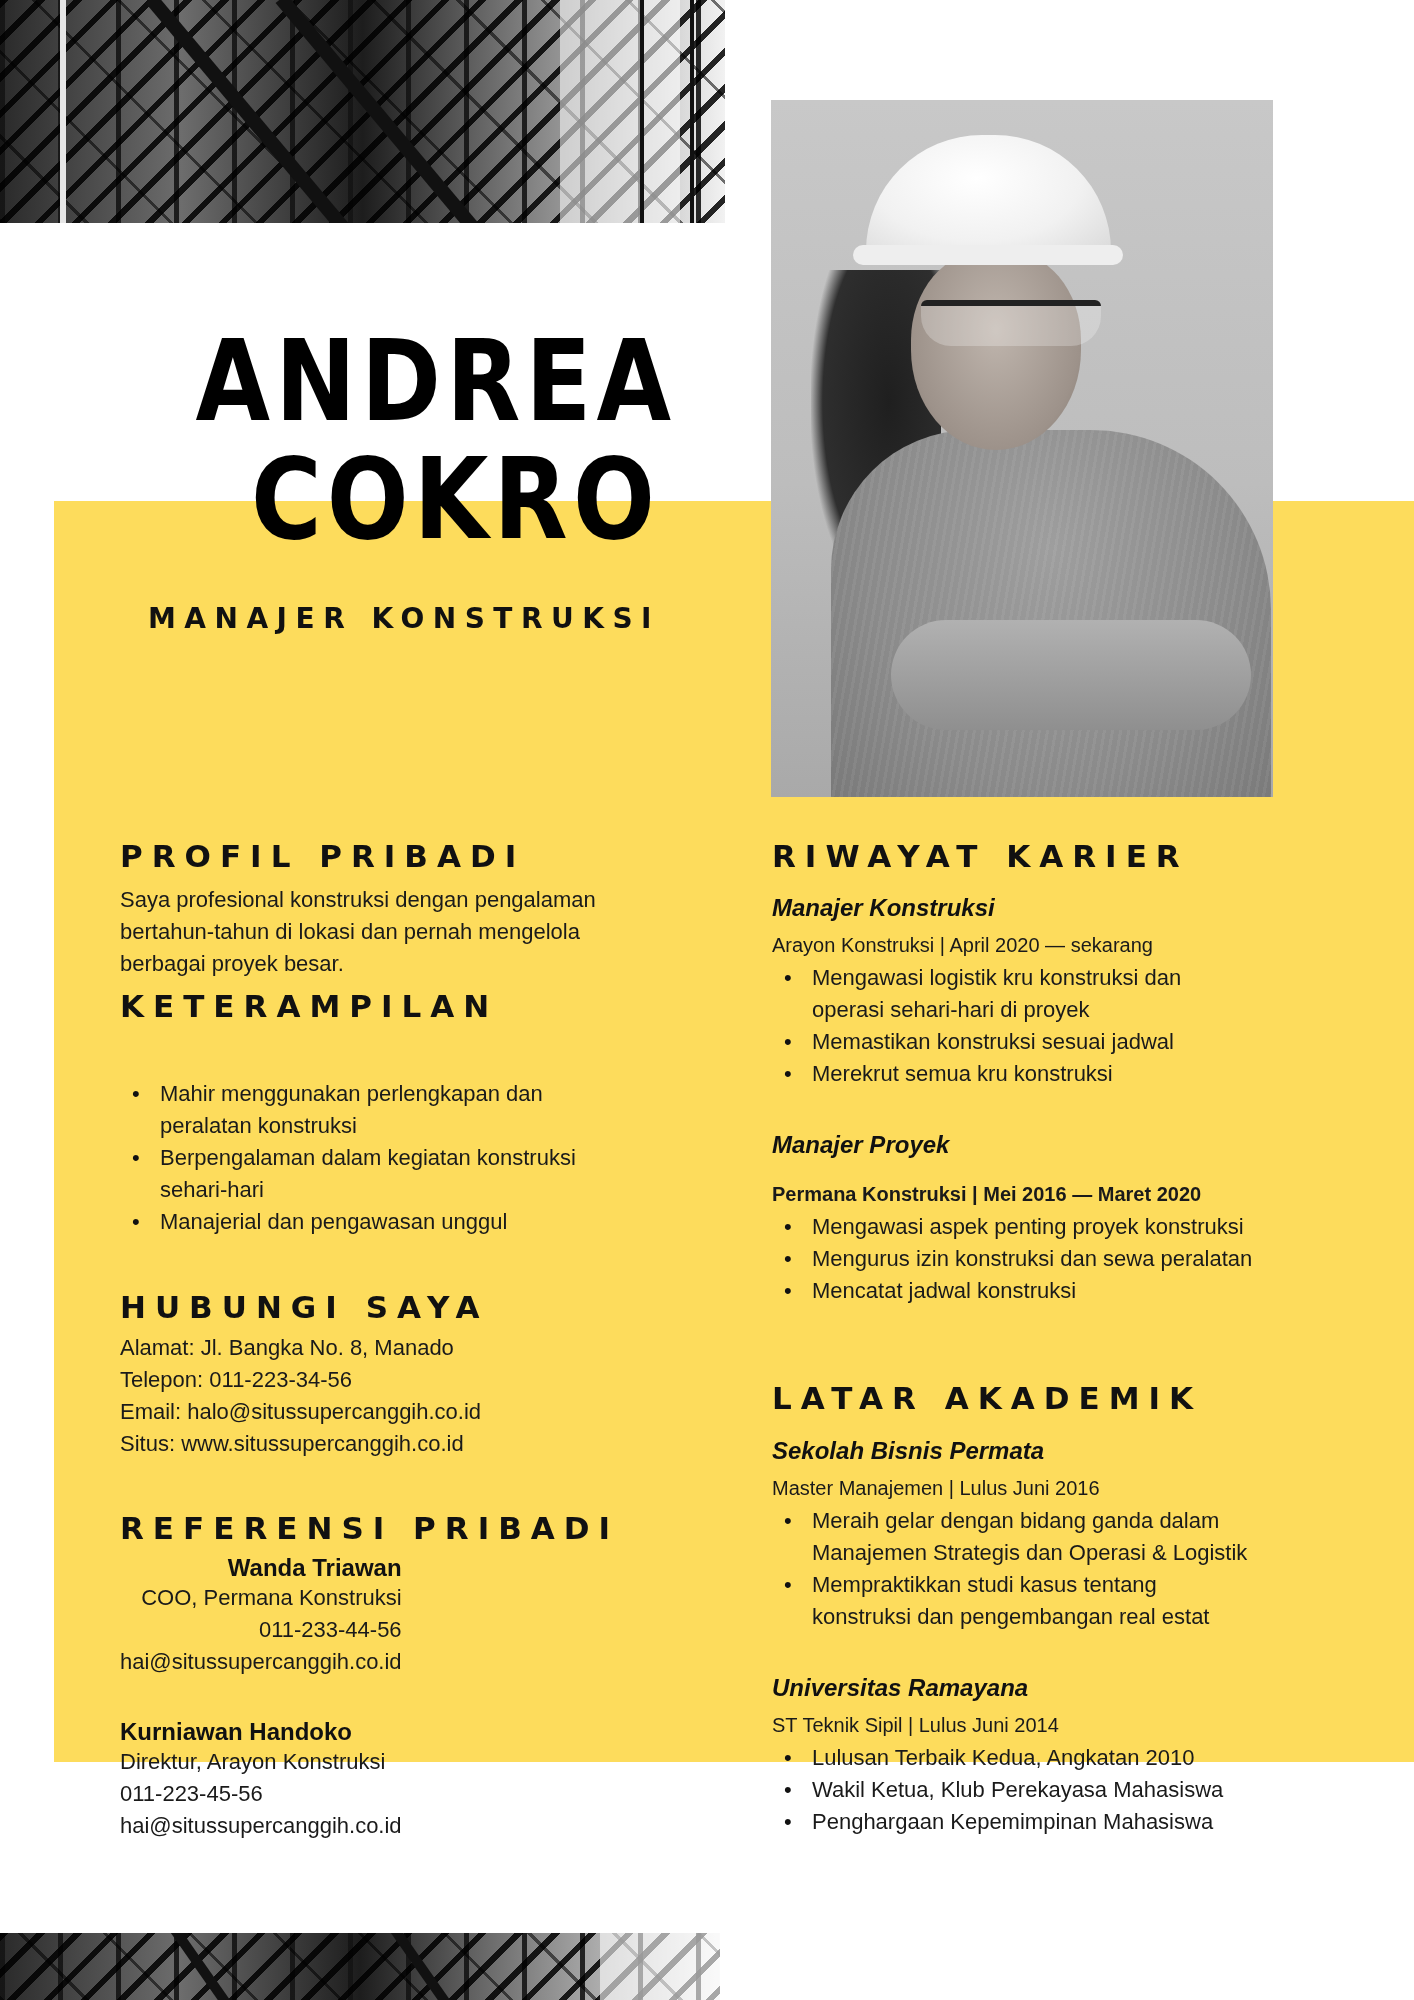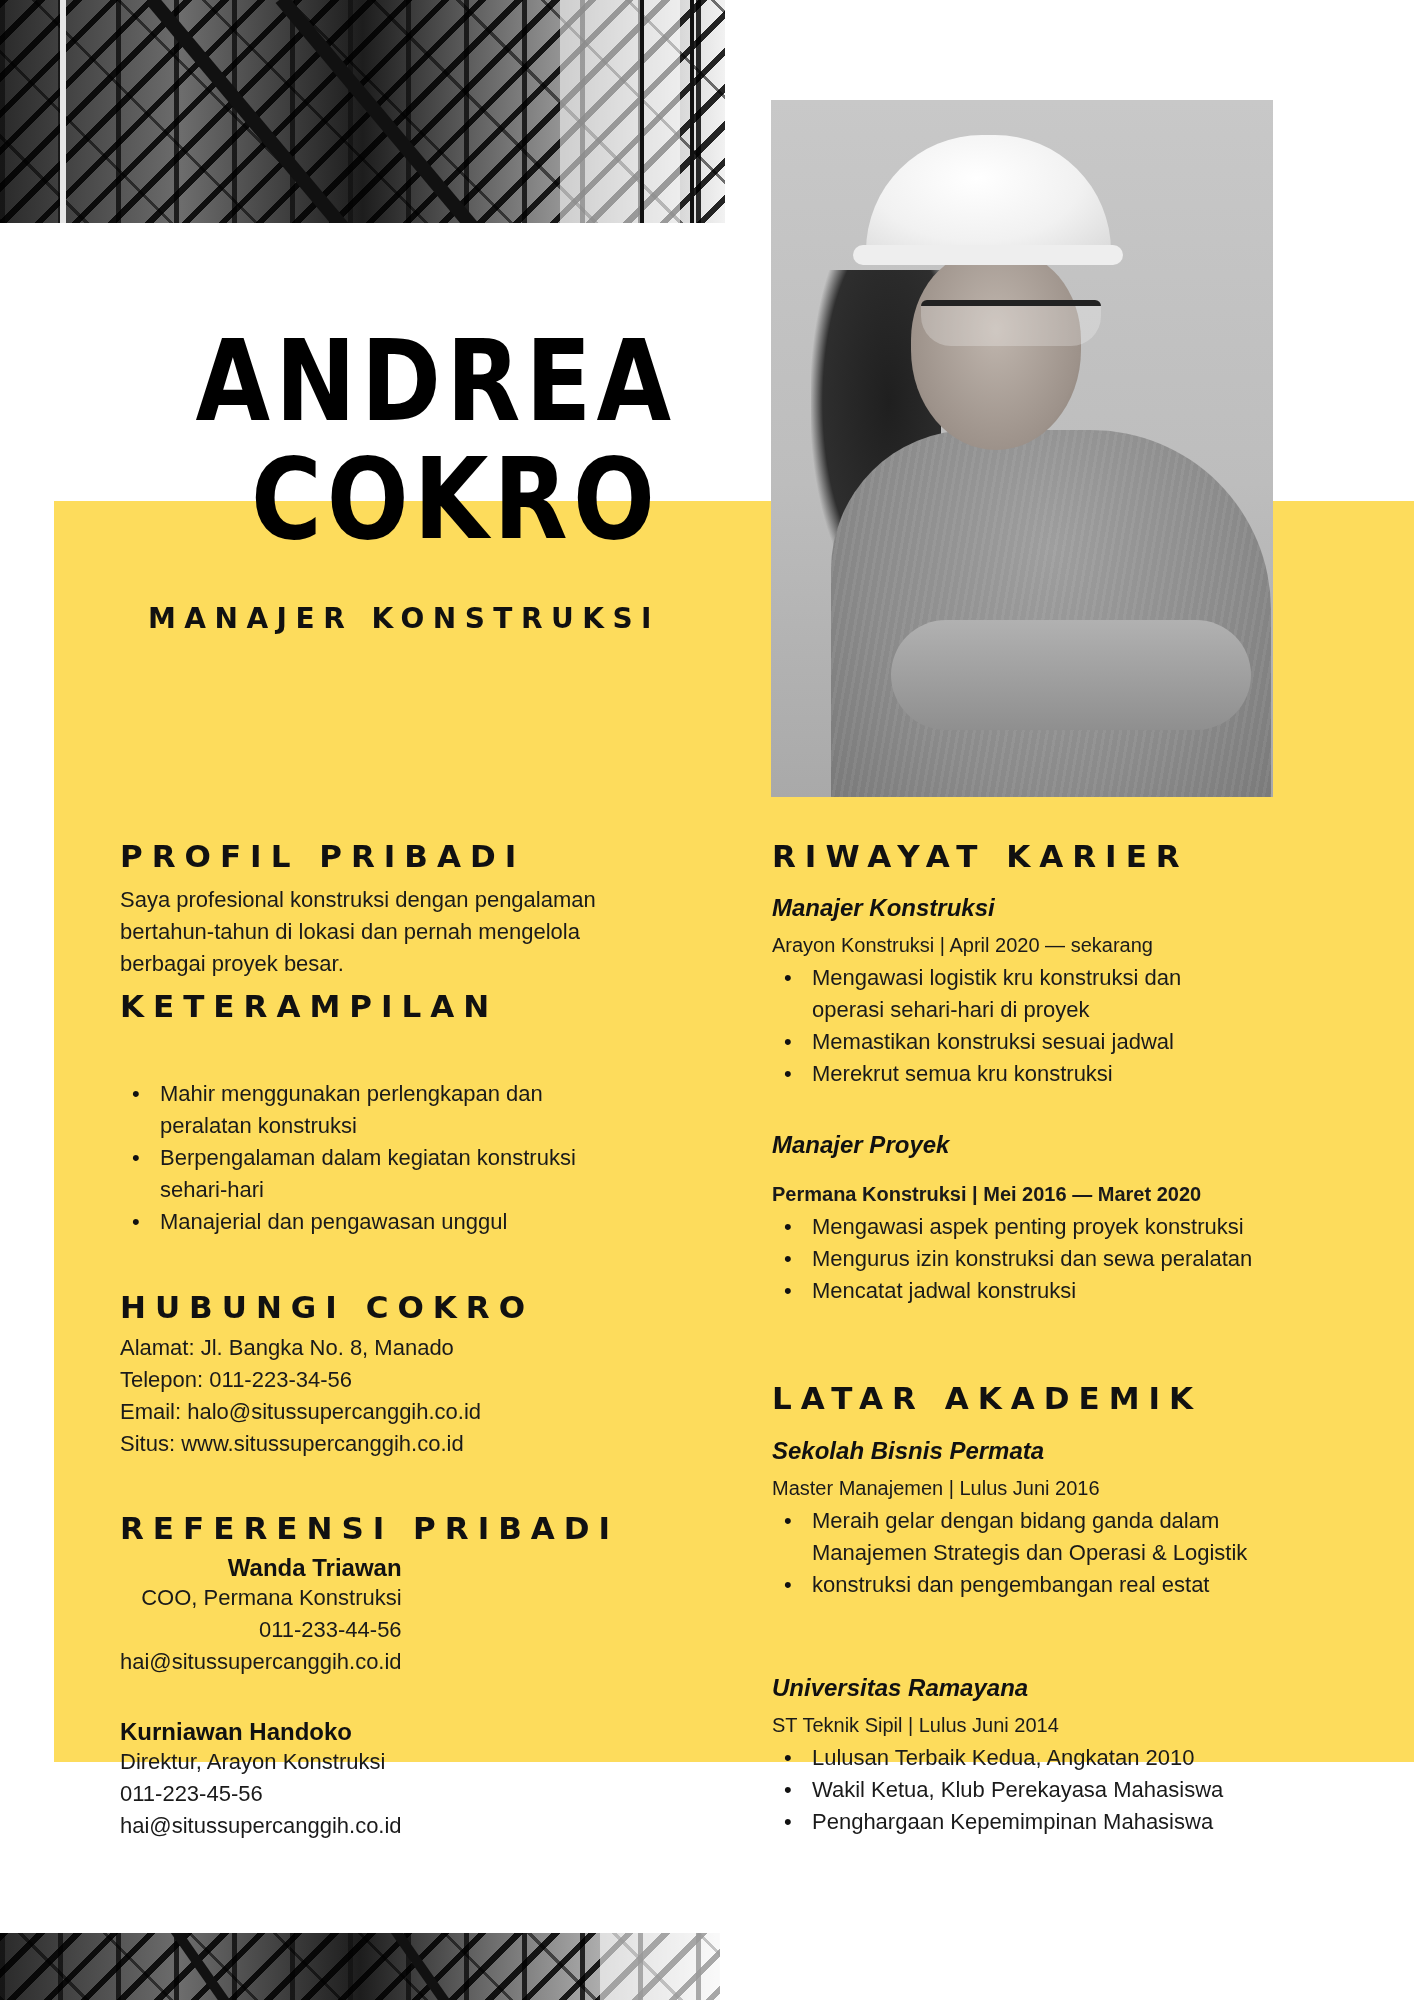--- a/index.html
+++ b/index.html
@@ -148,21 +148,21 @@
     </li>
   <li>
       <div>Berpengalaman dalam kegiatan konstruksi</div>
       <div>sehari-hari</div>
     </li>
   <li>
       <div>Manajerial dan pengawasan unggul</div>
     </li>
 </ul>
 
-<div class="abs h" style="left:120px;top:1289px;">HUBUNGI COKRO</div>
+<div class="abs h" style="left:120px;top:1289px;">HUBUNGI SAYA</div>
 <div class="abs txt" style="left:120px;top:1332px;">
   <div>Alamat: Jl. Bangka No. 8, Manado</div>
   <div>Telepon: 011-223-34-56</div>
   <div>Email: halo@situssupercanggih.co.id</div>
   <div>Situs: www.situssupercanggih.co.id</div>
 </div>
 
 <div class="abs h" style="left:120px;top:1510px;">REFERENSI PRIBADI</div>
 <div class="abs" style="left:120px;top:1554px;text-align:right;">
   <div class="bold-name">Wanda Triawan</div>
@@ -216,20 +216,21 @@
 
 <div class="abs" style="left:772px;top:1437px;">
   <div class="role">Sekolah Bisnis Permata</div>
   <div class="txt txt-lg" style="margin-top:6px;">Master Manajemen | Lulus Juni 2016</div>
   <ul class="bl txt">
     <li>
         <div>Meraih gelar dengan bidang ganda dalam</div>
         <div>Manajemen Strategis dan Operasi &amp; Logistik</div>
       </li>
     <li>
+        <div>Mempraktikkan studi kasus tentang</div>
         <div>konstruksi dan pengembangan real estat</div>
       </li>
   </ul>
 </div>
 
 <div class="abs" style="left:772px;top:1674px;">
   <div class="role">Universitas Ramayana</div>
   <div class="txt txt-lg" style="margin-top:6px;">ST Teknik Sipil | Lulus Juni 2014</div>
   <ul class="bl txt">
     <li>

